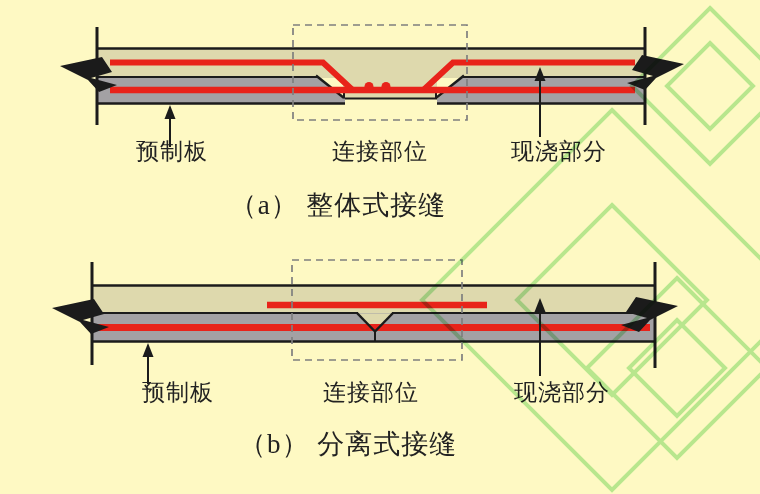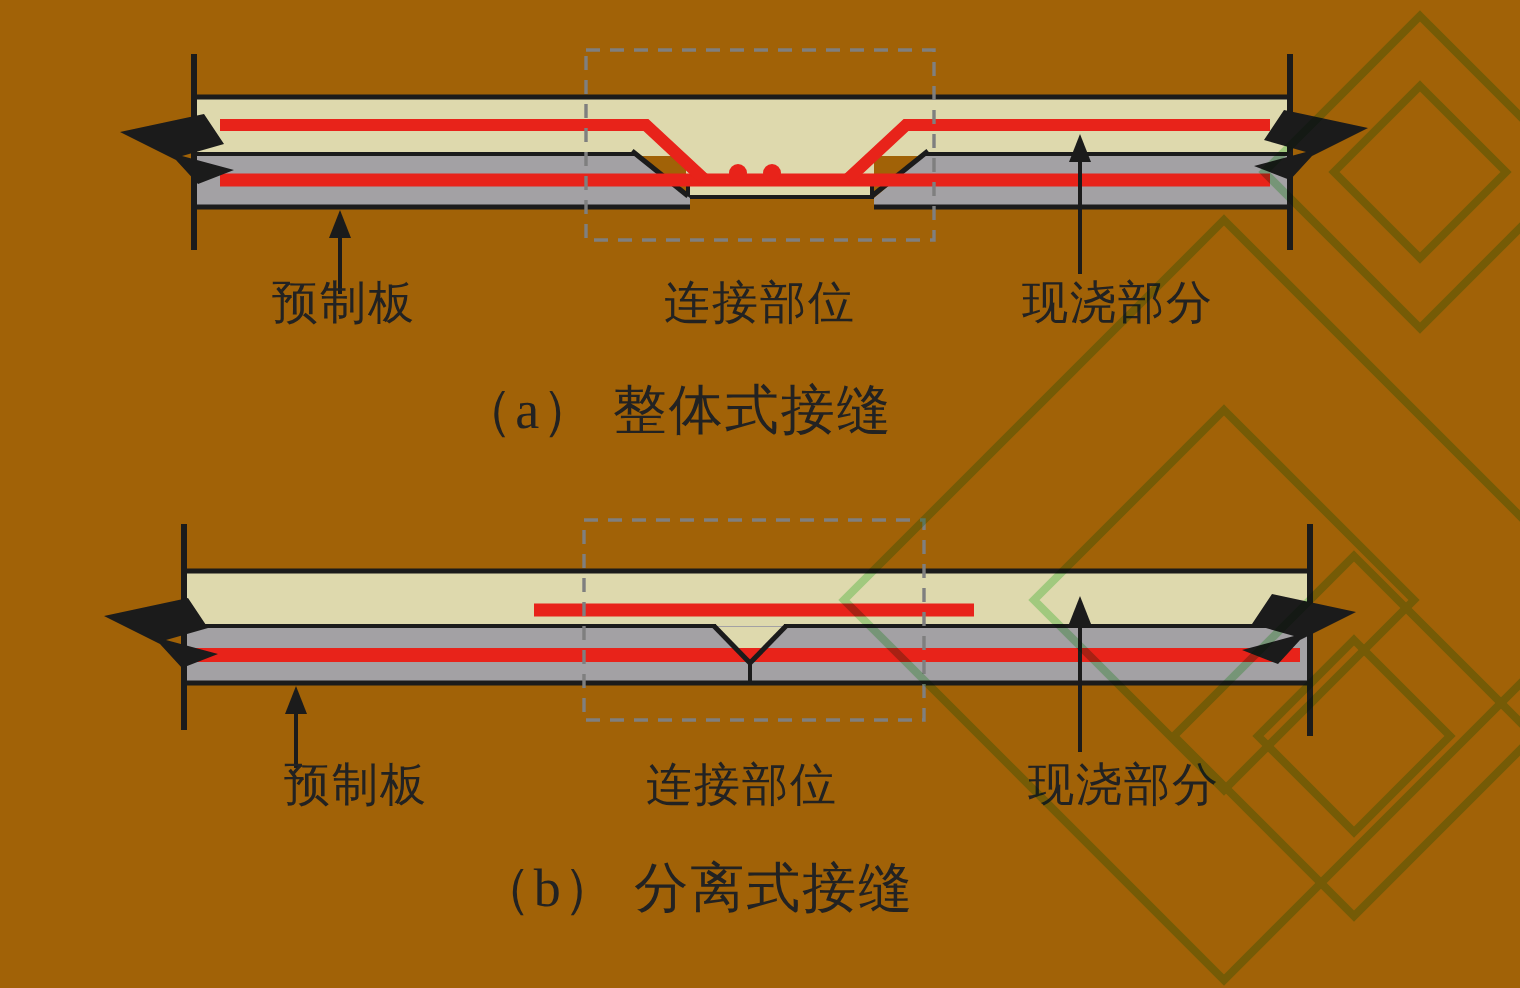--- a/index.html
+++ b/index.html
@@ -1,16 +1,16 @@
 <!DOCTYPE html>
 <html><head>
 <meta charset="utf-8">
 <style>
   html,body{margin:0;padding:0;background:#ffffff;}
-  .stage{position:relative;width:760px;height:494px;background:#a16207;overflow:hidden;
+  .stage{position:relative;width:760px;height:494px;background:#fef9c3;overflow:hidden;
          font-family:"Liberation Serif","DejaVu Serif",serif;}
   svg{display:block;}
   text{font-family:"Liberation Serif","DejaVu Serif",serif;fill:#222222;}
   .lbl{font-size:23px;letter-spacing:1px;}
   .cap{font-size:27px;letter-spacing:1px;}
   .wm{mix-blend-mode:multiply;opacity:0.55;}
 </style>
 </head>
 <body>
 

